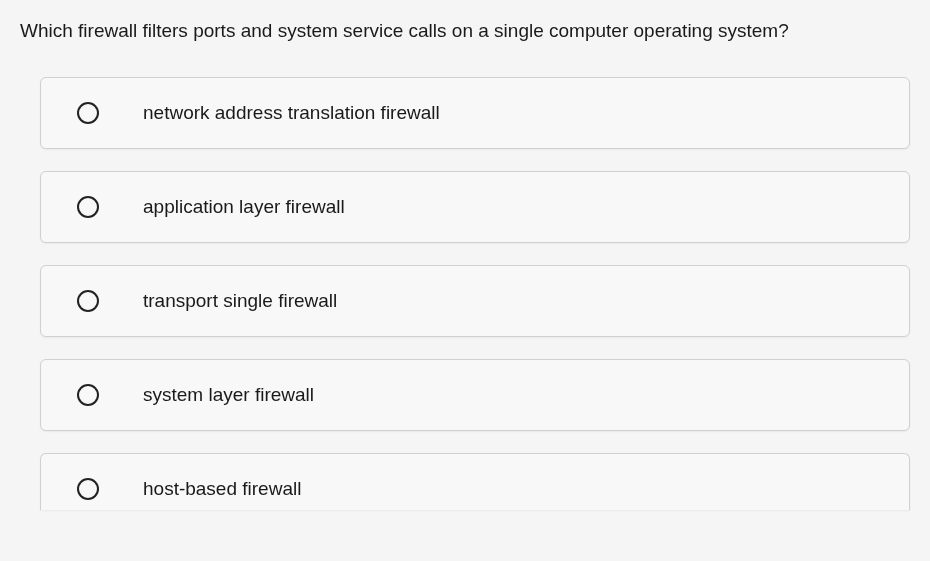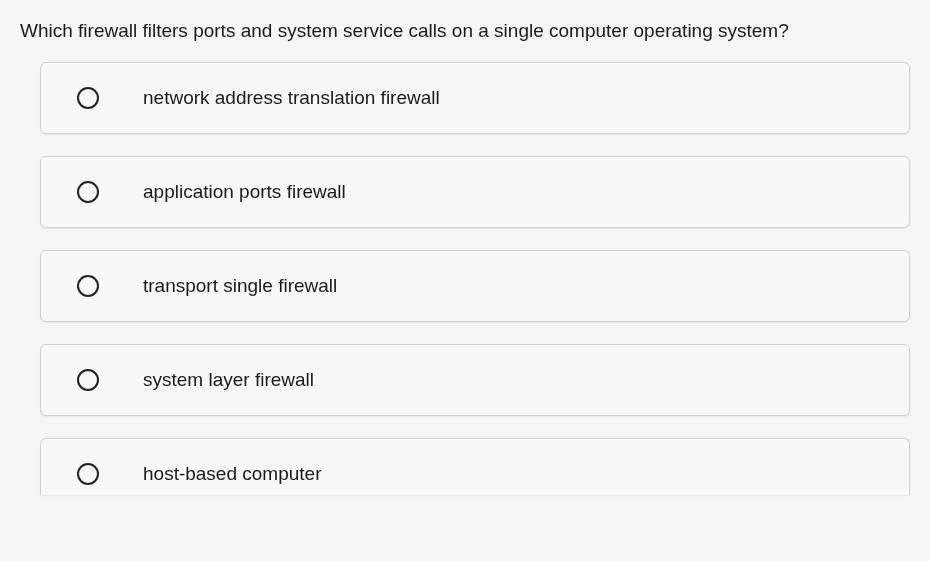--- a/index.html
+++ b/index.html
@@ -14,21 +14,21 @@
       height: 561px;
       overflow: hidden;
       padding: 0;
     }
     .question-container {
       padding: 18px 20px 0 20px;
     }
     .question-text {
       font-size: 19px;
       color: #1a1a1a;
-      margin-bottom: 17px;
+      margin-bottom: 32px;
       line-height: 1.4;
     }
     .options-container {
       display: flex;
       flex-direction: column;
       gap: 22px;
       padding-left: 20px;
       margin-top: 7px;
     }
     .option {
@@ -70,32 +70,32 @@
 
   <div class="options-container">
 
     <div class="option">
       <div class="radio-circle"></div>
       <div class="option-label">network address translation firewall</div>
     </div>
 
     <div class="option">
       <div class="radio-circle"></div>
-      <div class="option-label">application ports firewall</div>
+      <div class="option-label">application layer firewall</div>
     </div>
 
     <div class="option">
       <div class="radio-circle"></div>
       <div class="option-label">transport single firewall</div>
     </div>
 
     <div class="option">
       <div class="radio-circle"></div>
       <div class="option-label">system layer firewall</div>
     </div>
 
     <div class="option option-last">
       <div class="radio-circle"></div>
-      <div class="option-label">host-based computer</div>
+      <div class="option-label">host-based firewall</div>
     </div>
 
   </div>
 </div>
 
 </body></html>

